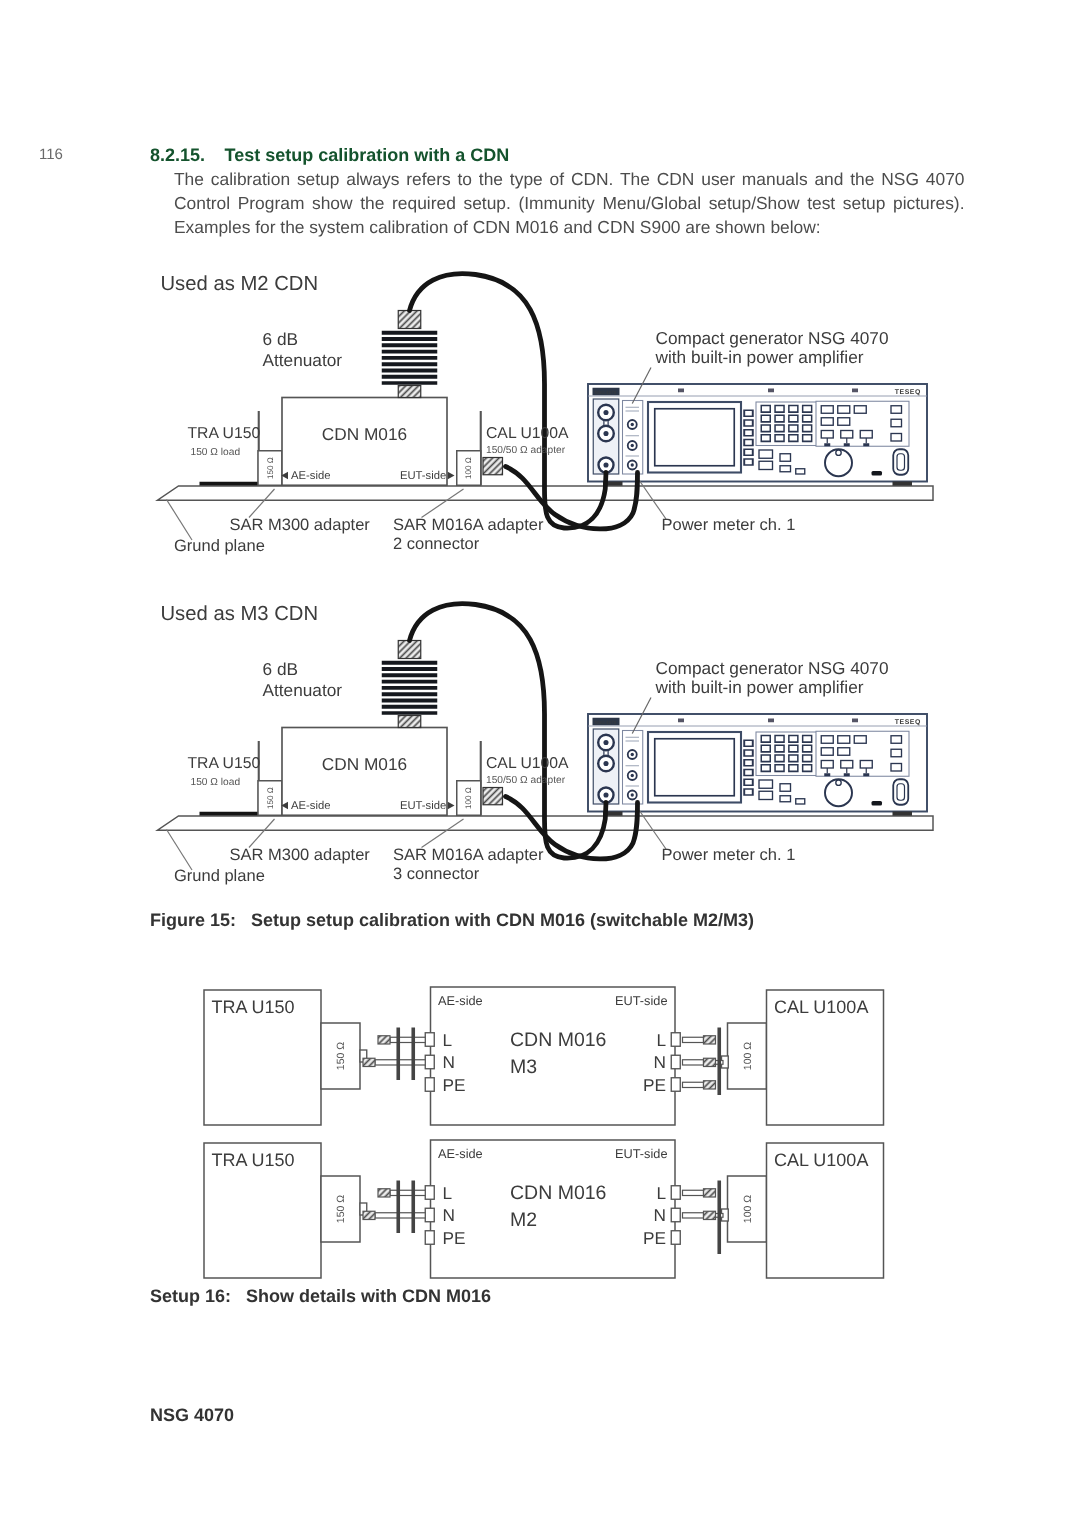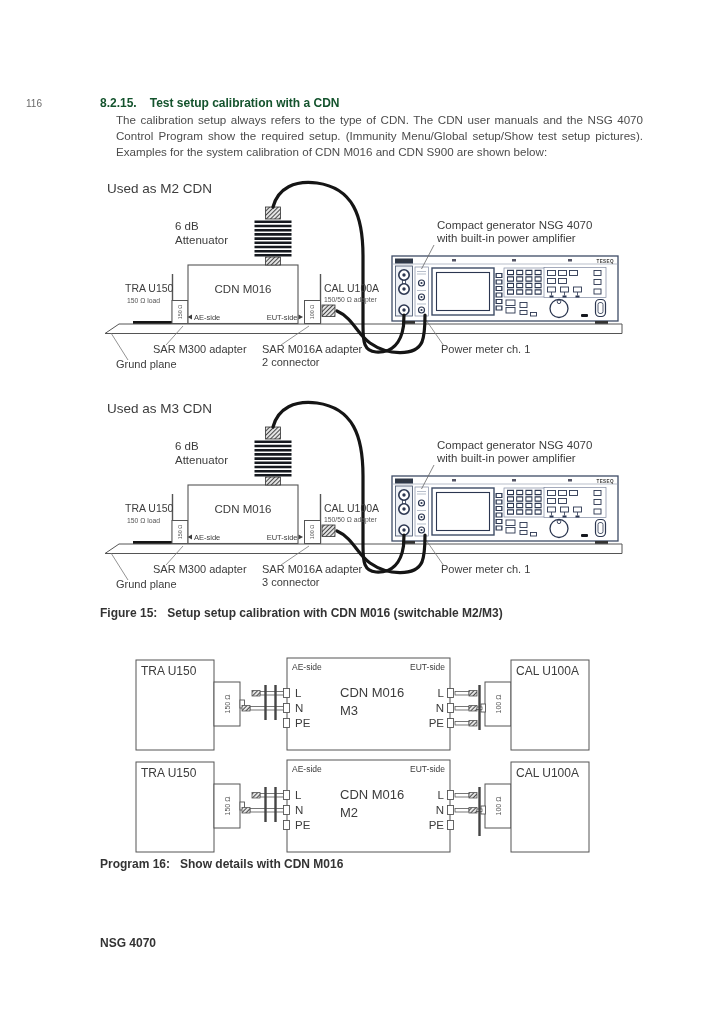--- a/index.html
+++ b/index.html
@@ -318,16 +318,16 @@
     <text class="f16-pin" x="170" y="181">PE</text>
     <text class="f16-pin" x="319" y="151" text-anchor="end">L</text>
     <text class="f16-pin" x="319" y="166" text-anchor="end">N</text>
     <text class="f16-pin" x="319" y="181" text-anchor="end">PE</text>
     <text class="f16-rot" transform="rotate(-90 373 158)" x="373" y="160.5" text-anchor="middle">100 Ω</text>
     <text class="f16-box" x="391" y="129">CAL U100A</text>
   </g>
 </svg>
 
 <div class="abs caption" style="top:857px">
-  <span class="lbl">Program 16:</span><span>Show details with CDN M016</span>
+  <span class="lbl">Setup 16:</span><span>Show details with CDN M016</span>
 </div>
 
 <div class="abs" id="footer">NSG 4070</div>
 
 </body></html>

